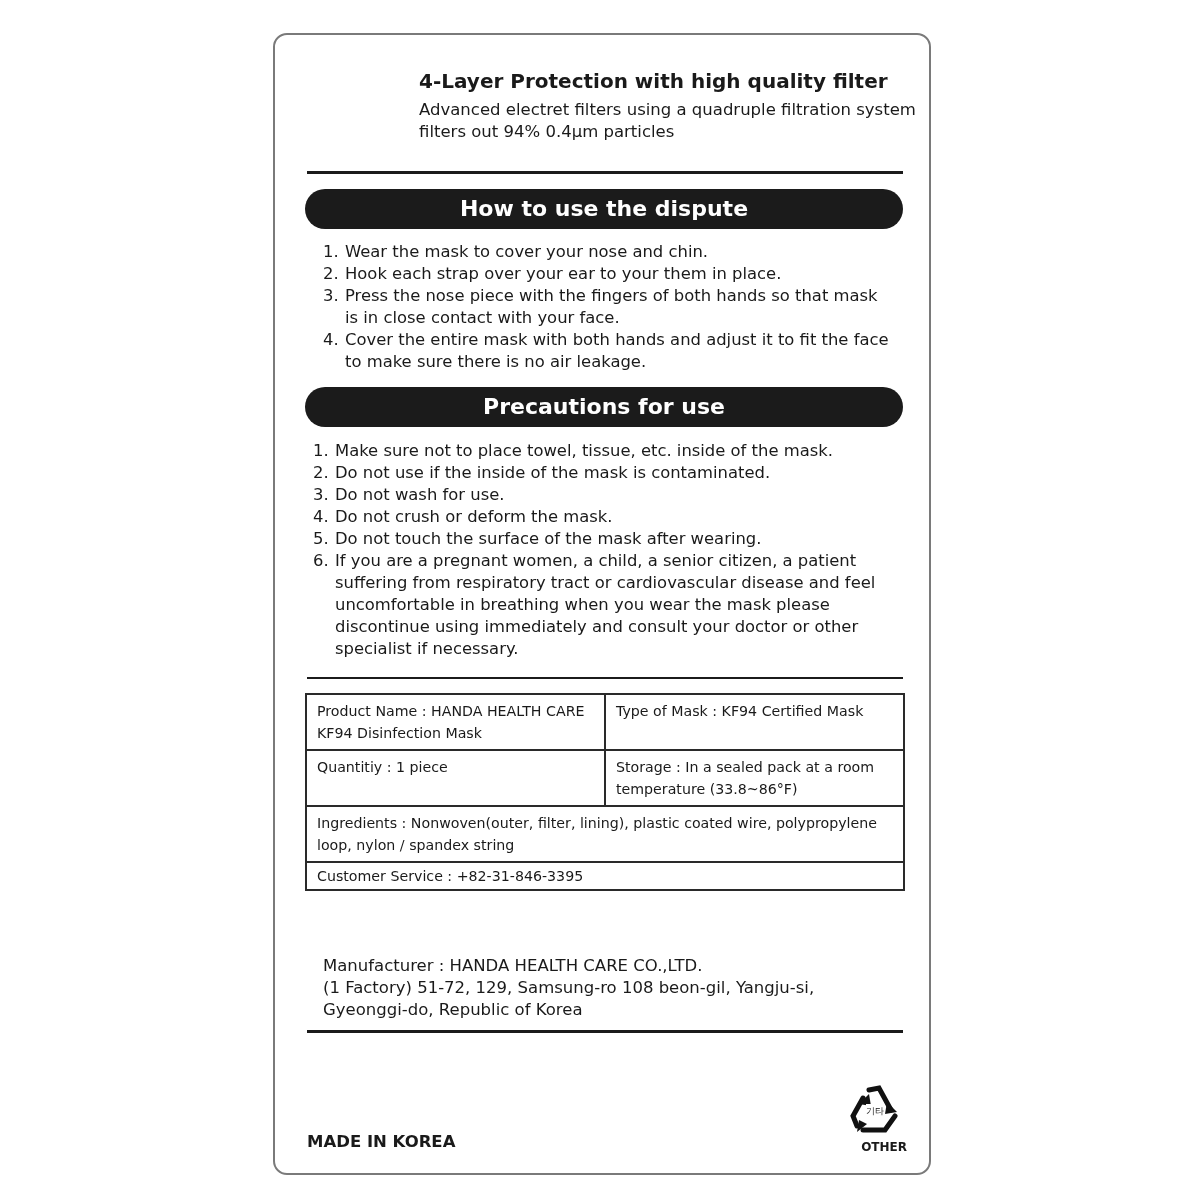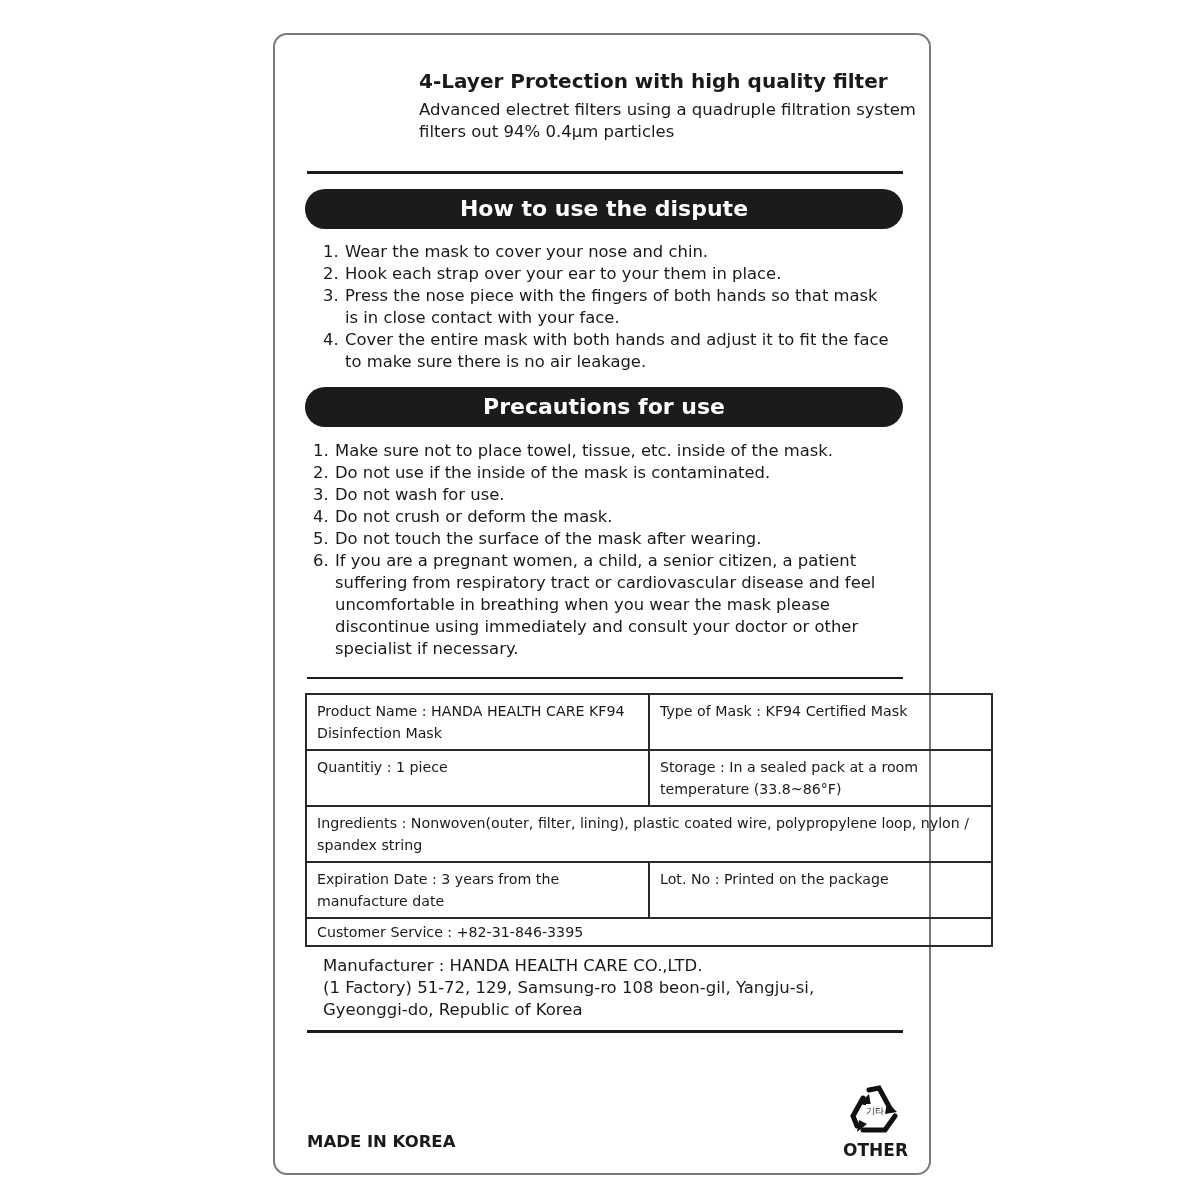--- a/index.html
+++ b/index.html
@@ -13,28 +13,28 @@
         padding-top:12px; box-sizing:border-box; }
   .kf div { letter-spacing:1px; }
   .h-title { left:144px; top:34px; font-size:20px; font-weight:bold; white-space:nowrap; }
   .h-sub { left:144px; top:64px; font-size:16.5px; line-height:22px; width:500px; }
   .rule { left:32px; height:3px; background:#1b1b1b; width:596px; }
   .pill { left:30px; width:598px; height:40px; background:#1b1b1b; border-radius:20px;
           color:#fff; font-weight:bold; font-size:22px; text-align:center; line-height:40px; }
   ol.steps { margin:0; padding:0; list-style:none; font-size:16.4px; line-height:22px; }
   ol.steps li { position:relative; padding-left:22px; white-space:pre-line; }
   ol.steps li .num { position:absolute; left:0; top:0; }
-  table.info { position:absolute; left:30px; top:658px; width:688px; border-collapse:collapse;
+  table.info { position:absolute; left:30px; top:658px; width:600px; border-collapse:collapse;
                font-size:14.2px; line-height:22px;padding-left:8px; }
   table.info td { border:2px solid #2a2a2a; vertical-align:top; padding:5px 10px 5px 10px; }
   .mfr { left:48px; top:920px; font-size:16.5px; line-height:22px; width:600px; }
   .notice { left:32px; top:1008px; font-size:16.5px; line-height:22px; width:600px; }
   .made { left:32px; top:1097px; font-size:16.5px; font-weight:bold; }
   .recycle { left:568px; top:1047px; width:64px; height:76px; text-align:center; }
-  .recycle .lbl { font-size:17px; font-weight:bold; margin-top:-2px;text-align:right; }
+  .recycle .lbl { font-size:12px; font-weight:bold; margin-top:-2px;text-align:right; }
 </style>
 </head>
 <body>
 
 <div class="card">
 
   <div class="abs h-title">4-Layer Protection with high quality filter</div>
   <div class="abs h-sub">Advanced electret filters using a quadruple filtration system filters out 94% 0.4µm particles</div>
 
   <div class="abs rule" style="top:136px;"></div>
@@ -70,24 +70,20 @@
       <td>Type of Mask : KF94 Certified Mask</td>
     </tr>
     <tr>
       <td>Quantitiy : 1 piece</td>
       <td>Storage : In a sealed pack at a room temperature (33.8~86°F)</td>
     </tr>
     <tr>
       <td colspan="2">Ingredients : Nonwoven(outer, filter, lining), plastic coated wire, polypropylene loop, nylon / spandex  string</td>
     </tr>
     <tr>
-      <td>Expiration Date : 3 years from the manufacture date</td>
-      <td>Lot. No : Printed on the package</td>
-    </tr>
-    <tr>
       <td colspan="2" style="padding-top:2px; padding-bottom:2px;">Customer Service : +82-31-846-3395</td>
     </tr>
   </tbody>
     </table>
 
   <div class="abs mfr">
     <div>Manufacturer : HANDA HEALTH CARE CO.,LTD.</div>
     <div>(1 Factory) 51-72, 129, Samsung-ro 108 beon-gil, Yangju-si,</div>
     <div>Gyeonggi-do, Republic of Korea</div>
   </div>

